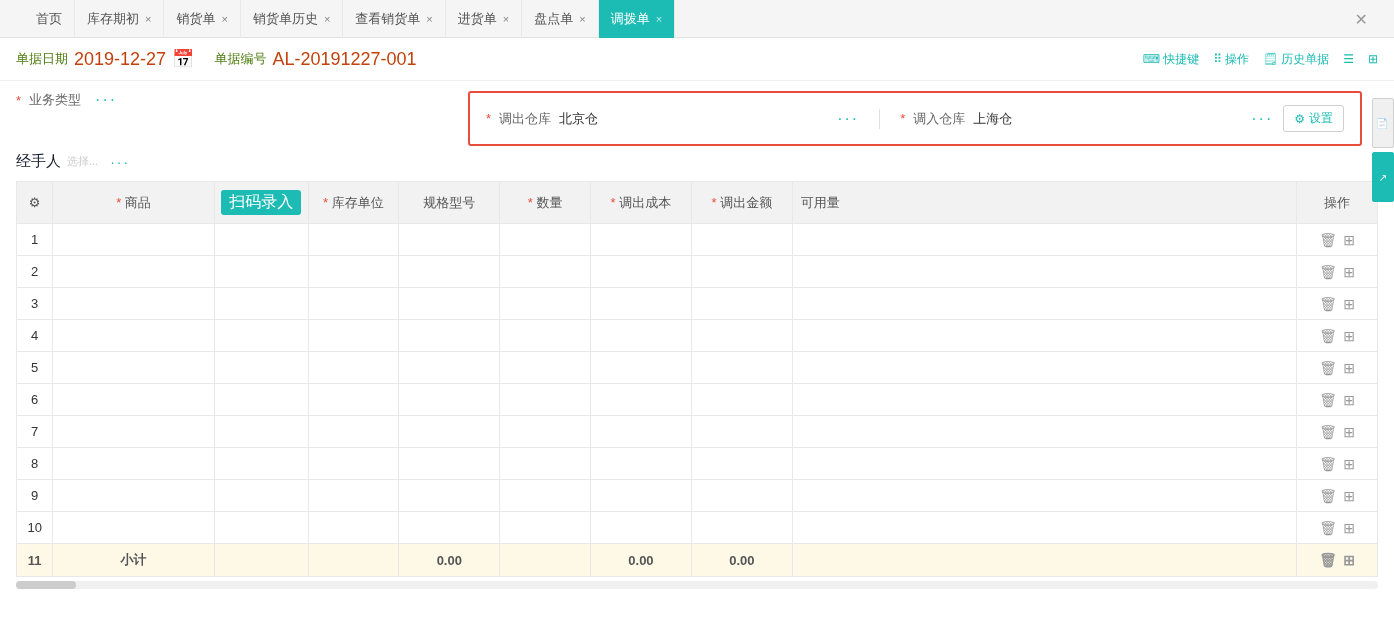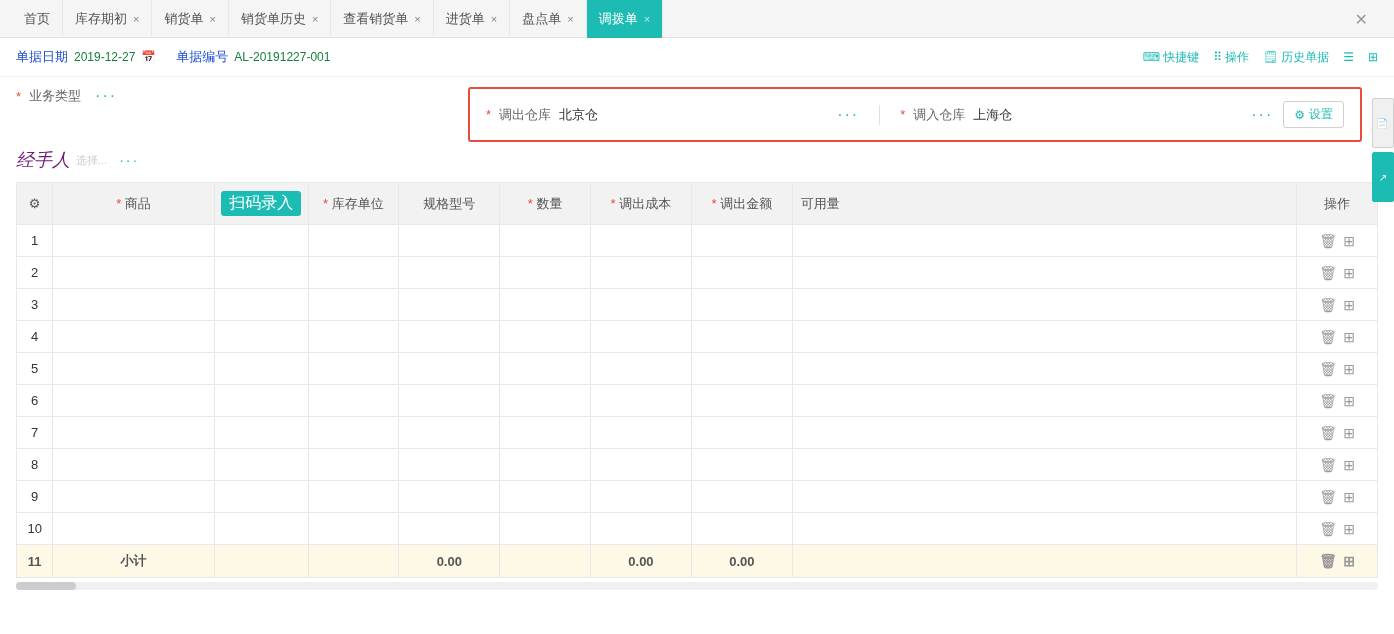--- a/index.html
+++ b/index.html
@@ -5,21 +5,21 @@
     * { box-sizing: border-box; margin: 0; padding: 0; }
     body { font-family: 'Microsoft YaHei', Arial, sans-serif; font-size: 13px; color: #333; background: #fff; overflow: hidden; }
 
     
     .tab-bar {
       display: flex;
       align-items: center;
       border-bottom: 1px solid #e0e0e0;
       background: #f5f5f5;
       height: 38px;
-      padding: 0 12px;
+      padding: 0 24px;
     }
     .tab-item {
       display: flex;
       align-items: center;
       padding: 0 12px;
       height: 38px;
       cursor: pointer;
       color: #555;
       font-size: 13px;
       border-right: 1px solid #e8e8e8;
@@ -46,27 +46,27 @@
       border-bottom: 1px solid #f0f0f0;
       gap: 20px;
       position: relative;
     }
     .form-field-inline {
       display: flex;
       align-items: center;
       gap: 6px;
     }
     .form-field-inline label {
-      color: #1d4ed8;
+      color: #4d7c0f;
       font-size: 13px;
       white-space: nowrap;
     }
     .form-field-inline span {
-      color: #15803d;
-      font-size: 12px;
+      color: #c2410c;
+      font-size: 18px;
     }
     .calendar-icon {
       color: #1cbbb4;
       cursor: pointer;
       font-size: 14px;
     }
     .header-actions {
       display: flex;
       align-items: center;
       gap: 14px;
@@ -125,21 +125,21 @@
       white-space: nowrap;
     }
 
     
     .person-row {
       padding: 6px 16px 10px 16px;
       display: flex;
       align-items: center;
       gap: 6px;
     }
-    .person-label { color: #701a75; font-size: 18px; font-style: italic; }
+    .person-label { color: #0f172a; font-size: 15px; }
     .person-select { color: #ccc; font-size: 11px; cursor: pointer; }
 
     
     .data-table {
       width: 100%;
       border-collapse: collapse;
       font-size: 13px;
     }
     .data-table th {
       background: #f2f2f2;

